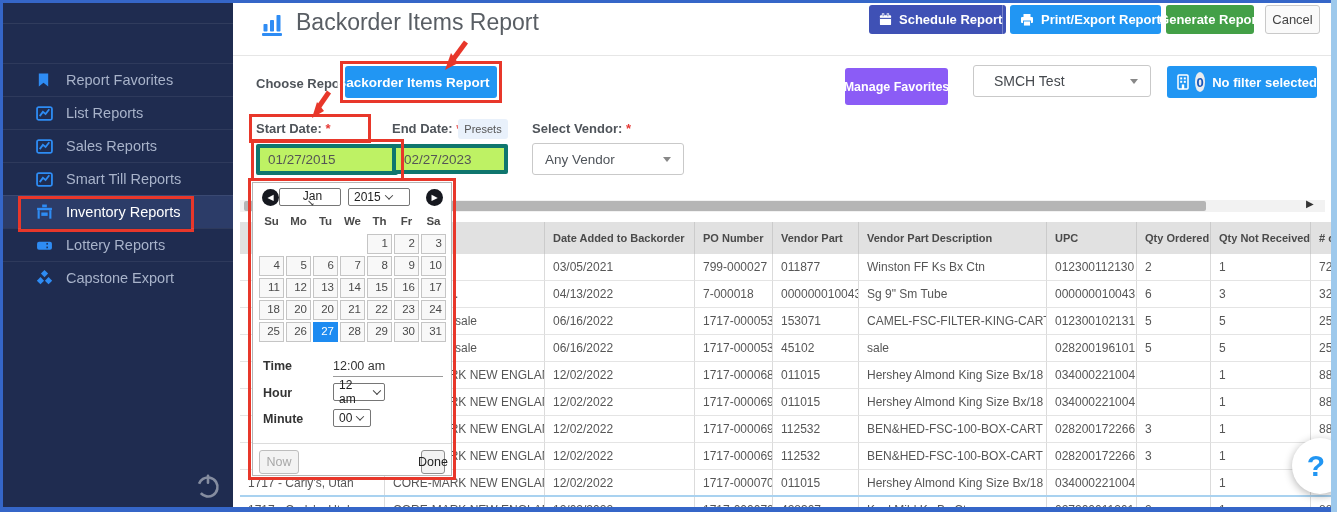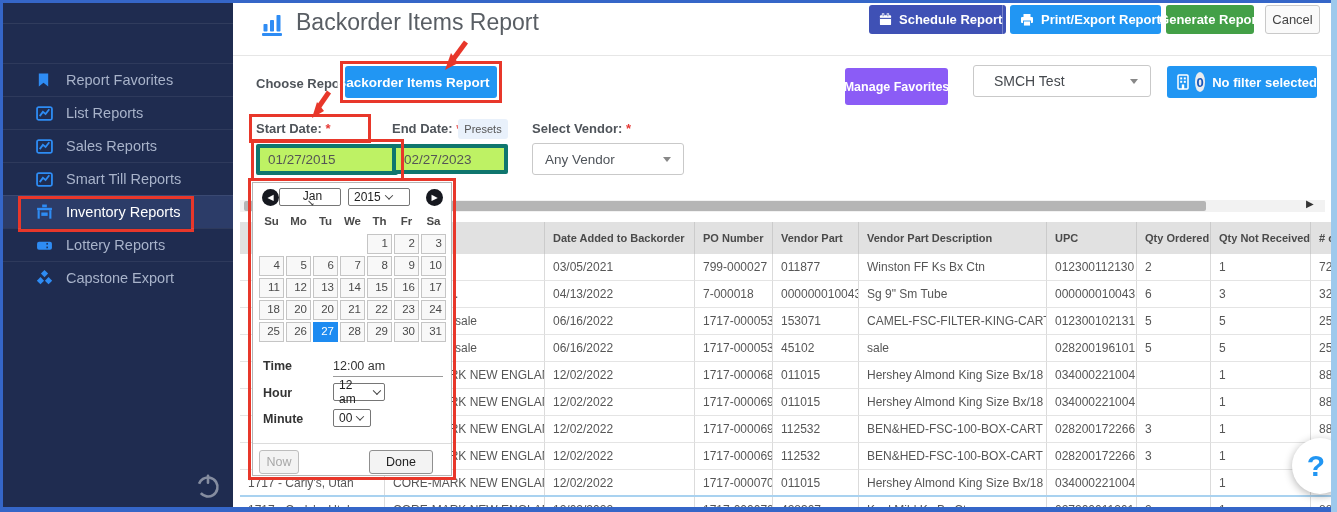--- a/index.html
+++ b/index.html
@@ -99,21 +99,21 @@
   .day { width:25px; height:20px; margin:1px; border:1px solid #c5c5c5; background:#f8f8f8; text-align:right; padding:2px 3px 0 0; font-size:11.5px; color:#4a4a4a; cursor:pointer; }
   .day.empty { border:none; background:transparent; cursor:default; }
   .day.selected { background:#1d8bf1; border-color:#1d8bf1; color:#fff; }
   .dp-lbl { position:absolute; left:10px; font-weight:bold; font-size:12.5px; color:#333; }
   .dp-time-val { position:absolute; left:80px; font-size:12.5px; color:#333; }
   .dp-slider { position:absolute; left:80px; top:193px; width:110px; height:1px; background:#9a9a9a; }
   .dp-sel-hour { left:80px; top:200px; width:52px; } .dp-sel-min { left:80px; top:226px; width:38px; }
   .dp-footer { position:absolute; left:0; top:260px; width:100%; border-top:1px solid #dcdcdc; }
   .dp-btn { position:absolute; top:6px; height:24px; border:1px solid #bdbdbd; border-radius:3px; background:#f3f3f3; font-size:12.5px; display:flex; align-items:center; justify-content:center; cursor:pointer; }
   .dp-now { left:6px; width:40px; color:#a8a8a8; }
-  .dp-done { right:18px; width:64px; color:#222; border-color:#8f8f8f; }
+  .dp-done { right:6px; width:24px; color:#222; border-color:#8f8f8f; }
 
   
   .help-bubble { left:1292px; top:438px; width:56px; height:56px; border-radius:50%; background:#fff; box-shadow:0 2px 8px rgba(0,0,0,.3); z-index:70; display:flex; align-items:center; justify-content:center; cursor:pointer; }
   .help-bubble span { color:#2196f3; font-size:30px; font-weight:bold; margin-right:8px; }
 </style>
 </head>
 <body>
 
 <div class="abs main-bg"></div>
 

